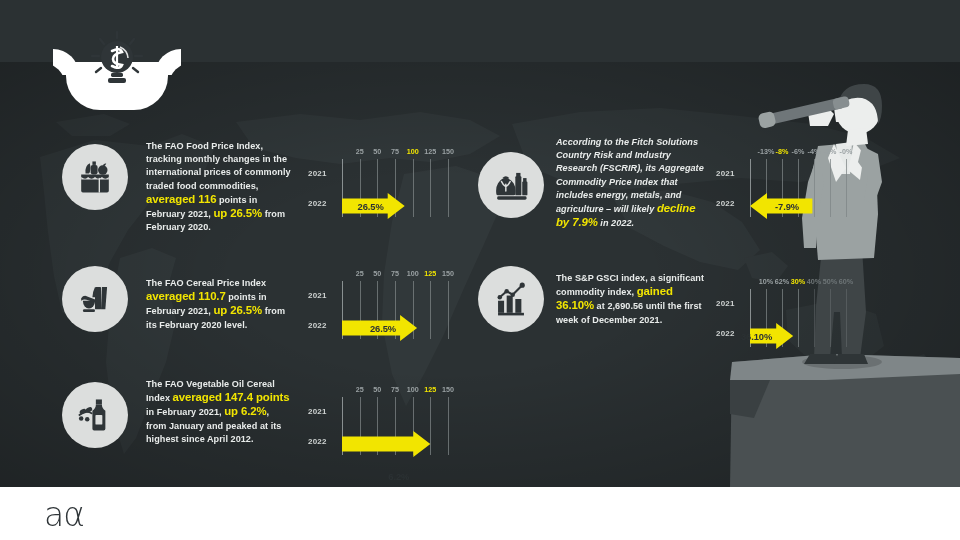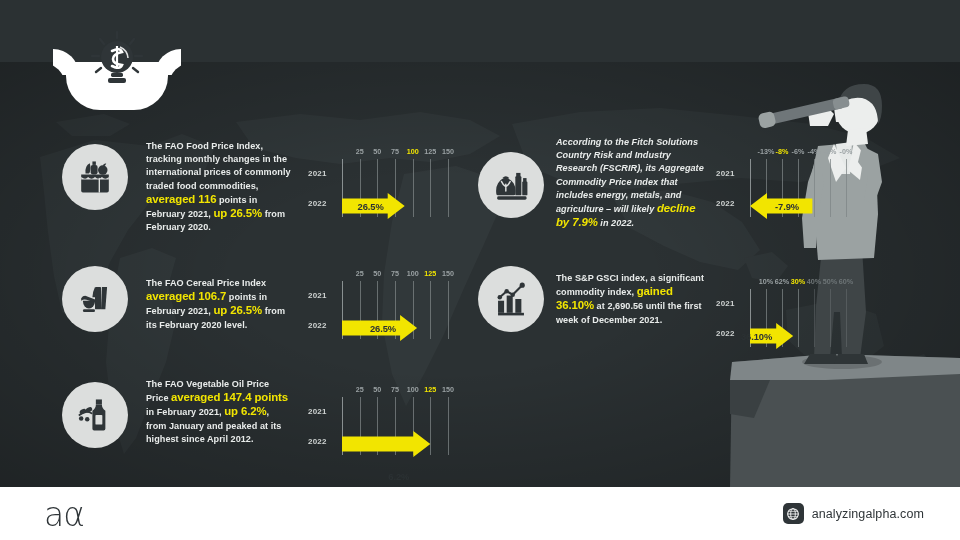--- a/index.html
+++ b/index.html
@@ -290,21 +290,21 @@
     <div class="icon-badge" style="left:62px; top:266px;">
       <svg viewBox="0 0 44 44" width="38" height="38">
         <rect x="22" y="8" width="7" height="26" rx="1" fill="#2f3538"></rect>
         <path d="M30 8 l6 0 l-2 26 l-5 0 z" fill="#2f3538"></path>
         <path d="M22 8 q-3 6 -3 12 l3 0 z" fill="#2f3538"></path>
         <path d="M8 24 h14 a7 9 0 0 1 -14 0 z" fill="#2f3538"></path>
         <path d="M6 21 q3-4 7-2 l10 4 l-1 3 l-10 -3 q-3 -1 -6 1 z" fill="#2f3538"></path>
         <rect x="8" y="34" width="14" height="3" rx="1.5" fill="#2f3538"></rect>
       </svg>
     </div>
-    <div class="blurb" style="left:146px; top:277px; width:146px;"><span>The FAO Cereal Price Index </span><span class="hl">averaged 106.7</span><span> points in February 2021, </span><span class="hl">up 26.5%</span><span> from its February 2020 level.</span></div>
+    <div class="blurb" style="left:146px; top:277px; width:146px;"><span>The FAO Cereal Price Index </span><span class="hl">averaged 110.7</span><span> points in February 2021, </span><span class="hl">up 26.5%</span><span> from its February 2020 level.</span></div>
     <div class="chart" style="left:308px; top:267px; width:150px; height:80px;">
       <div class="ticks">
           <div class="tick-line" style="left: 34px; top: 14px; height: 58px; background: rgb(170, 176, 177);"></div>
           <div class="tick-line" style="left: 51.6667px; top: 14px; height: 58px;"></div>
           <div class="tick-label" style="left: 51.6667px; top: 2px;">25</div>
           <div class="tick-line" style="left: 69.3333px; top: 14px; height: 58px;"></div>
           <div class="tick-label" style="left: 69.3333px; top: 2px;">50</div>
           <div class="tick-line" style="left: 87px; top: 14px; height: 58px;"></div>
           <div class="tick-label" style="left: 87px; top: 2px;">75</div>
           <div class="tick-line" style="left: 104.667px; top: 14px; height: 58px;"></div>
@@ -331,21 +331,21 @@
         <rect x="23" y="4" width="7" height="6" fill="#2f3538"></rect>
         <path d="M23 10 h7 q0 4 4 7 v21 a2 2 0 0 1 -2 2 h-11 a2 2 0 0 1 -2 -2 v-21 q4 -3 4 -7 z" fill="#2f3538"></path>
         <rect x="22.5" y="22" width="8" height="11" rx="1" fill="#dcdedd"></rect>
         <path d="M4 22 q8 -6 14 -2" fill="none" stroke="#2f3538" stroke-width="2.2" stroke-linecap="round"></path>
         <ellipse cx="8" cy="18" rx="4" ry="2.6" transform="rotate(-28 8 18)" fill="#2f3538"></ellipse>
         <ellipse cx="15" cy="16" rx="4" ry="2.6" transform="rotate(-28 15 16)" fill="#2f3538"></ellipse>
         <circle cx="6" cy="26" r="2.6" fill="#2f3538"></circle>
         <circle cx="13" cy="27" r="2.6" fill="#2f3538"></circle>
       </svg>
     </div>
-    <div class="blurb" style="left:146px; top:378px; width:146px;"><span>The FAO Vegetable Oil Price Price </span><span class="hl">averaged 147.4 points</span><span> in February 2021, </span><span class="hl">up 6.2%</span><span>, from January and peaked at its highest since April 2012.</span></div>
+    <div class="blurb" style="left:146px; top:378px; width:146px;"><span>The FAO Vegetable Oil Cereal Index </span><span class="hl">averaged 147.4 points</span><span> in February 2021, </span><span class="hl">up 6.2%</span><span>, from January and peaked at its highest since April 2012.</span></div>
     <div class="chart" style="left:308px; top:383px; width:150px; height:80px;">
       <div class="ticks">
           <div class="tick-line" style="left: 34px; top: 14px; height: 58px; background: rgb(170, 176, 177);"></div>
           <div class="tick-line" style="left: 51.6667px; top: 14px; height: 58px;"></div>
           <div class="tick-label" style="left: 51.6667px; top: 2px;">25</div>
           <div class="tick-line" style="left: 69.3333px; top: 14px; height: 58px;"></div>
           <div class="tick-label" style="left: 69.3333px; top: 2px;">50</div>
           <div class="tick-line" style="left: 87px; top: 14px; height: 58px;"></div>
           <div class="tick-label" style="left: 87px; top: 2px;">75</div>
           <div class="tick-line" style="left: 104.667px; top: 14px; height: 58px;"></div>
@@ -444,27 +444,15 @@
               <path d="M0 5.5 H26.200000000000003 V0 L43.2 13 L26.200000000000003 26 V20.5 H0 Z" fill="#f2e500"></path>
             </svg>
             <div class="arrow-val" style="right: 21px;">36.10%</div>
           </div>
         </div>
     </div>
   </div>
 
   <div class="footer">
     <div class="logo-aa">aα</div>
-    <div class="site">
-      <div class="globe-badge">
-        <svg viewBox="0 0 20 20" width="14" height="14">
-          <circle cx="10" cy="10" r="7.6" fill="none" stroke="#ffffff" stroke-width="1.5"></circle>
-          <ellipse cx="10" cy="10" rx="3.3" ry="7.6" fill="none" stroke="#ffffff" stroke-width="1.2"></ellipse>
-          <line x1="2.4" y1="10" x2="17.6" y2="10" stroke="#ffffff" stroke-width="1.2"></line>
-          <line x1="3.6" y1="6.2" x2="16.4" y2="6.2" stroke="#ffffff" stroke-width="1"></line>
-          <line x1="3.6" y1="13.8" x2="16.4" y2="13.8" stroke="#ffffff" stroke-width="1"></line>
-        </svg>
-      </div>
-      <span class="site-text">analyzingalpha.com</span>
-    </div>
   </div>
 
 </div>
 
 </body></html>

